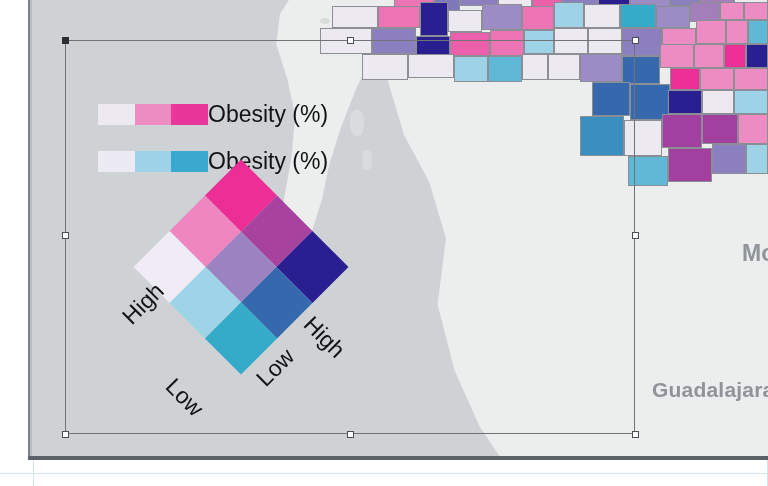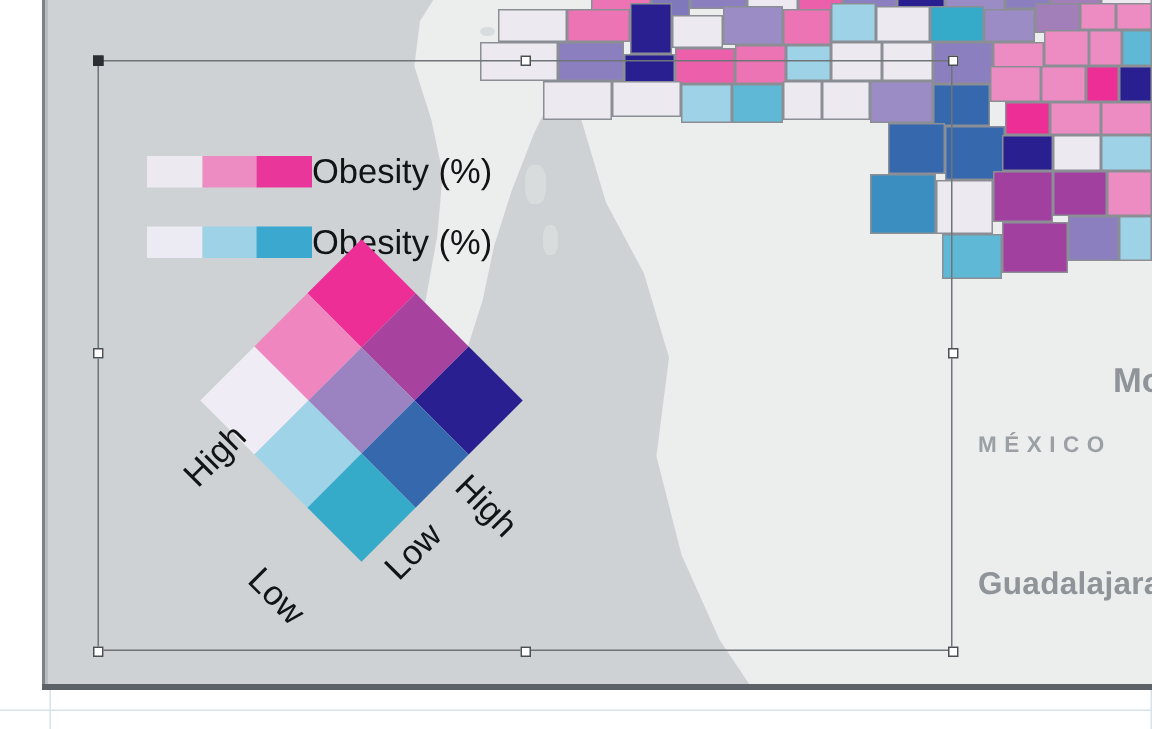--- a/index.html
+++ b/index.html
@@ -205,21 +205,20 @@
             <div class="cty" style="left: 670px; top: 114px; width: 36px; height: 30px; background: rgb(162, 64, 159); border-color: rgb(139, 143, 149);"></div>
             <div class="cty" style="left: 706px; top: 114px; width: 30px; height: 30px; background: rgb(236, 140, 194); border-color: rgb(139, 143, 149);"></div>
             <div class="cty" style="left: 596px; top: 156px; width: 40px; height: 30px; background: rgb(95, 184, 214); border-color: rgb(139, 143, 149);"></div>
             <div class="cty" style="left: 636px; top: 148px; width: 44px; height: 34px; background: rgb(162, 64, 159); border-color: rgb(139, 143, 149);"></div>
             <div class="cty" style="left: 680px; top: 144px; width: 34px; height: 30px; background: rgb(139, 127, 192); border-color: rgb(139, 143, 149);"></div>
             <div class="cty" style="left: 714px; top: 144px; width: 22px; height: 30px; background: rgb(158, 210, 230); border-color: rgb(139, 143, 149);"></div>
           </div>
       </div>
 
       <div class="map-label label-mo" style="left:710px;top:240px;">Mo</div>
-      <div class="map-label label-mexico" style="left:620px;top:288px;">MÉXICO</div>
       <div class="map-label label-city" style="left:620px;top:378px;">Guadalajara</div>
     </div>
 
     <div class="gfx">
 
 
       <div class="legend-row" style="left:33px;top:61px;">
         <div class="swatch-bar">
           <i style="background:#ece9f1"></i>
           <i style="background:#ec8cc2"></i>

